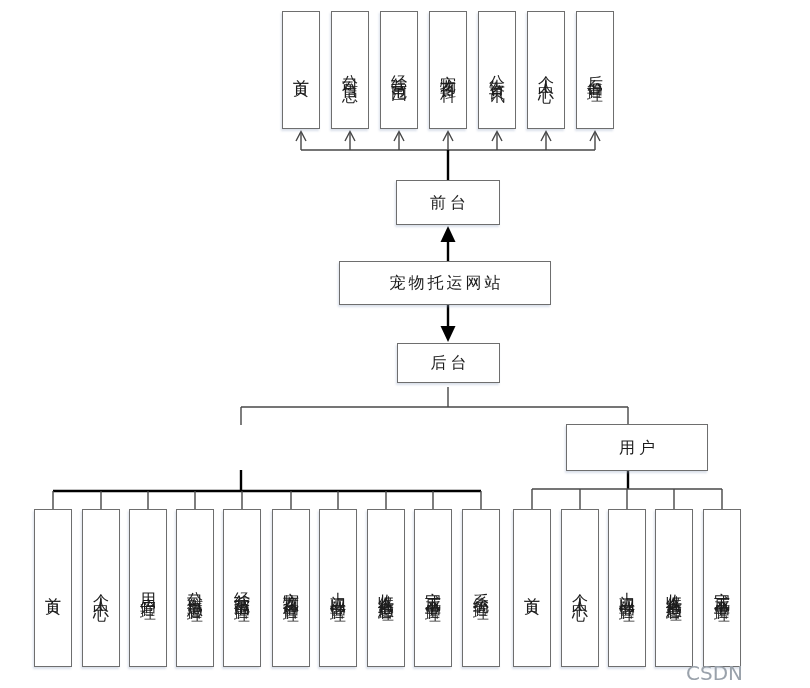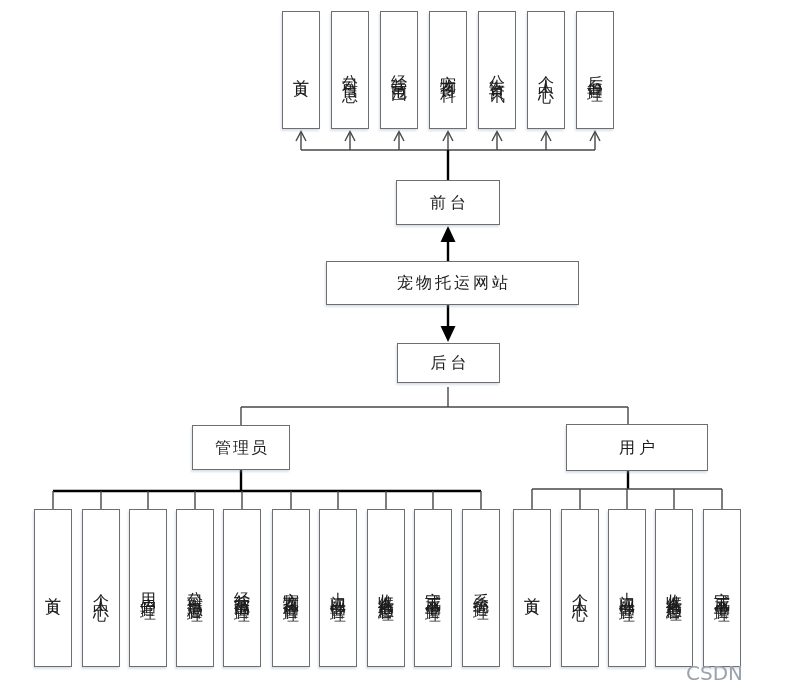--- a/index.html
+++ b/index.html
@@ -140,30 +140,27 @@
   <div class="node" style="left:527px;top:11px;width:38px;height:118px">
     <span class="vtext">个人中心</span>
   </div>
   <div class="node" style="left:576px;top:11px;width:38px;height:118px">
     <span class="vtext">后台管理</span>
   </div>
 
   <div class="node" style="left:396px;top:180px;width:104px;height:45px">
     <span class="htext">前台</span>
   </div>
-  <div class="node" style="left:326px;top:261px;width:253px;height:44px">
+  <div class="node" style="left:339px;top:261px;width:212px;height:44px">
     <span class="htext" style="letter-spacing:3px;text-indent:3px">宠物托运网站</span>
   </div>
   <div class="node" style="left:397px;top:343px;width:103px;height:40px">
     <span class="htext">后台</span>
   </div>
 
-  <div class="node" style="left:192px;top:425px;width:98px;height:45px">
-    <span class="htext" style="letter-spacing:2px;text-indent:2px">管理员</span>
-  </div>
   <div class="node" style="left:566px;top:424px;width:142px;height:47px">
     <span class="htext">用户</span>
   </div>
 
   <div class="node" style="left:34px;top:509px;width:38px;height:158px">
     <span class="vtext">首页</span>
   </div>
   <div class="node" style="left:82px;top:509px;width:38px;height:158px">
     <span class="vtext">个人中心</span>
   </div>

